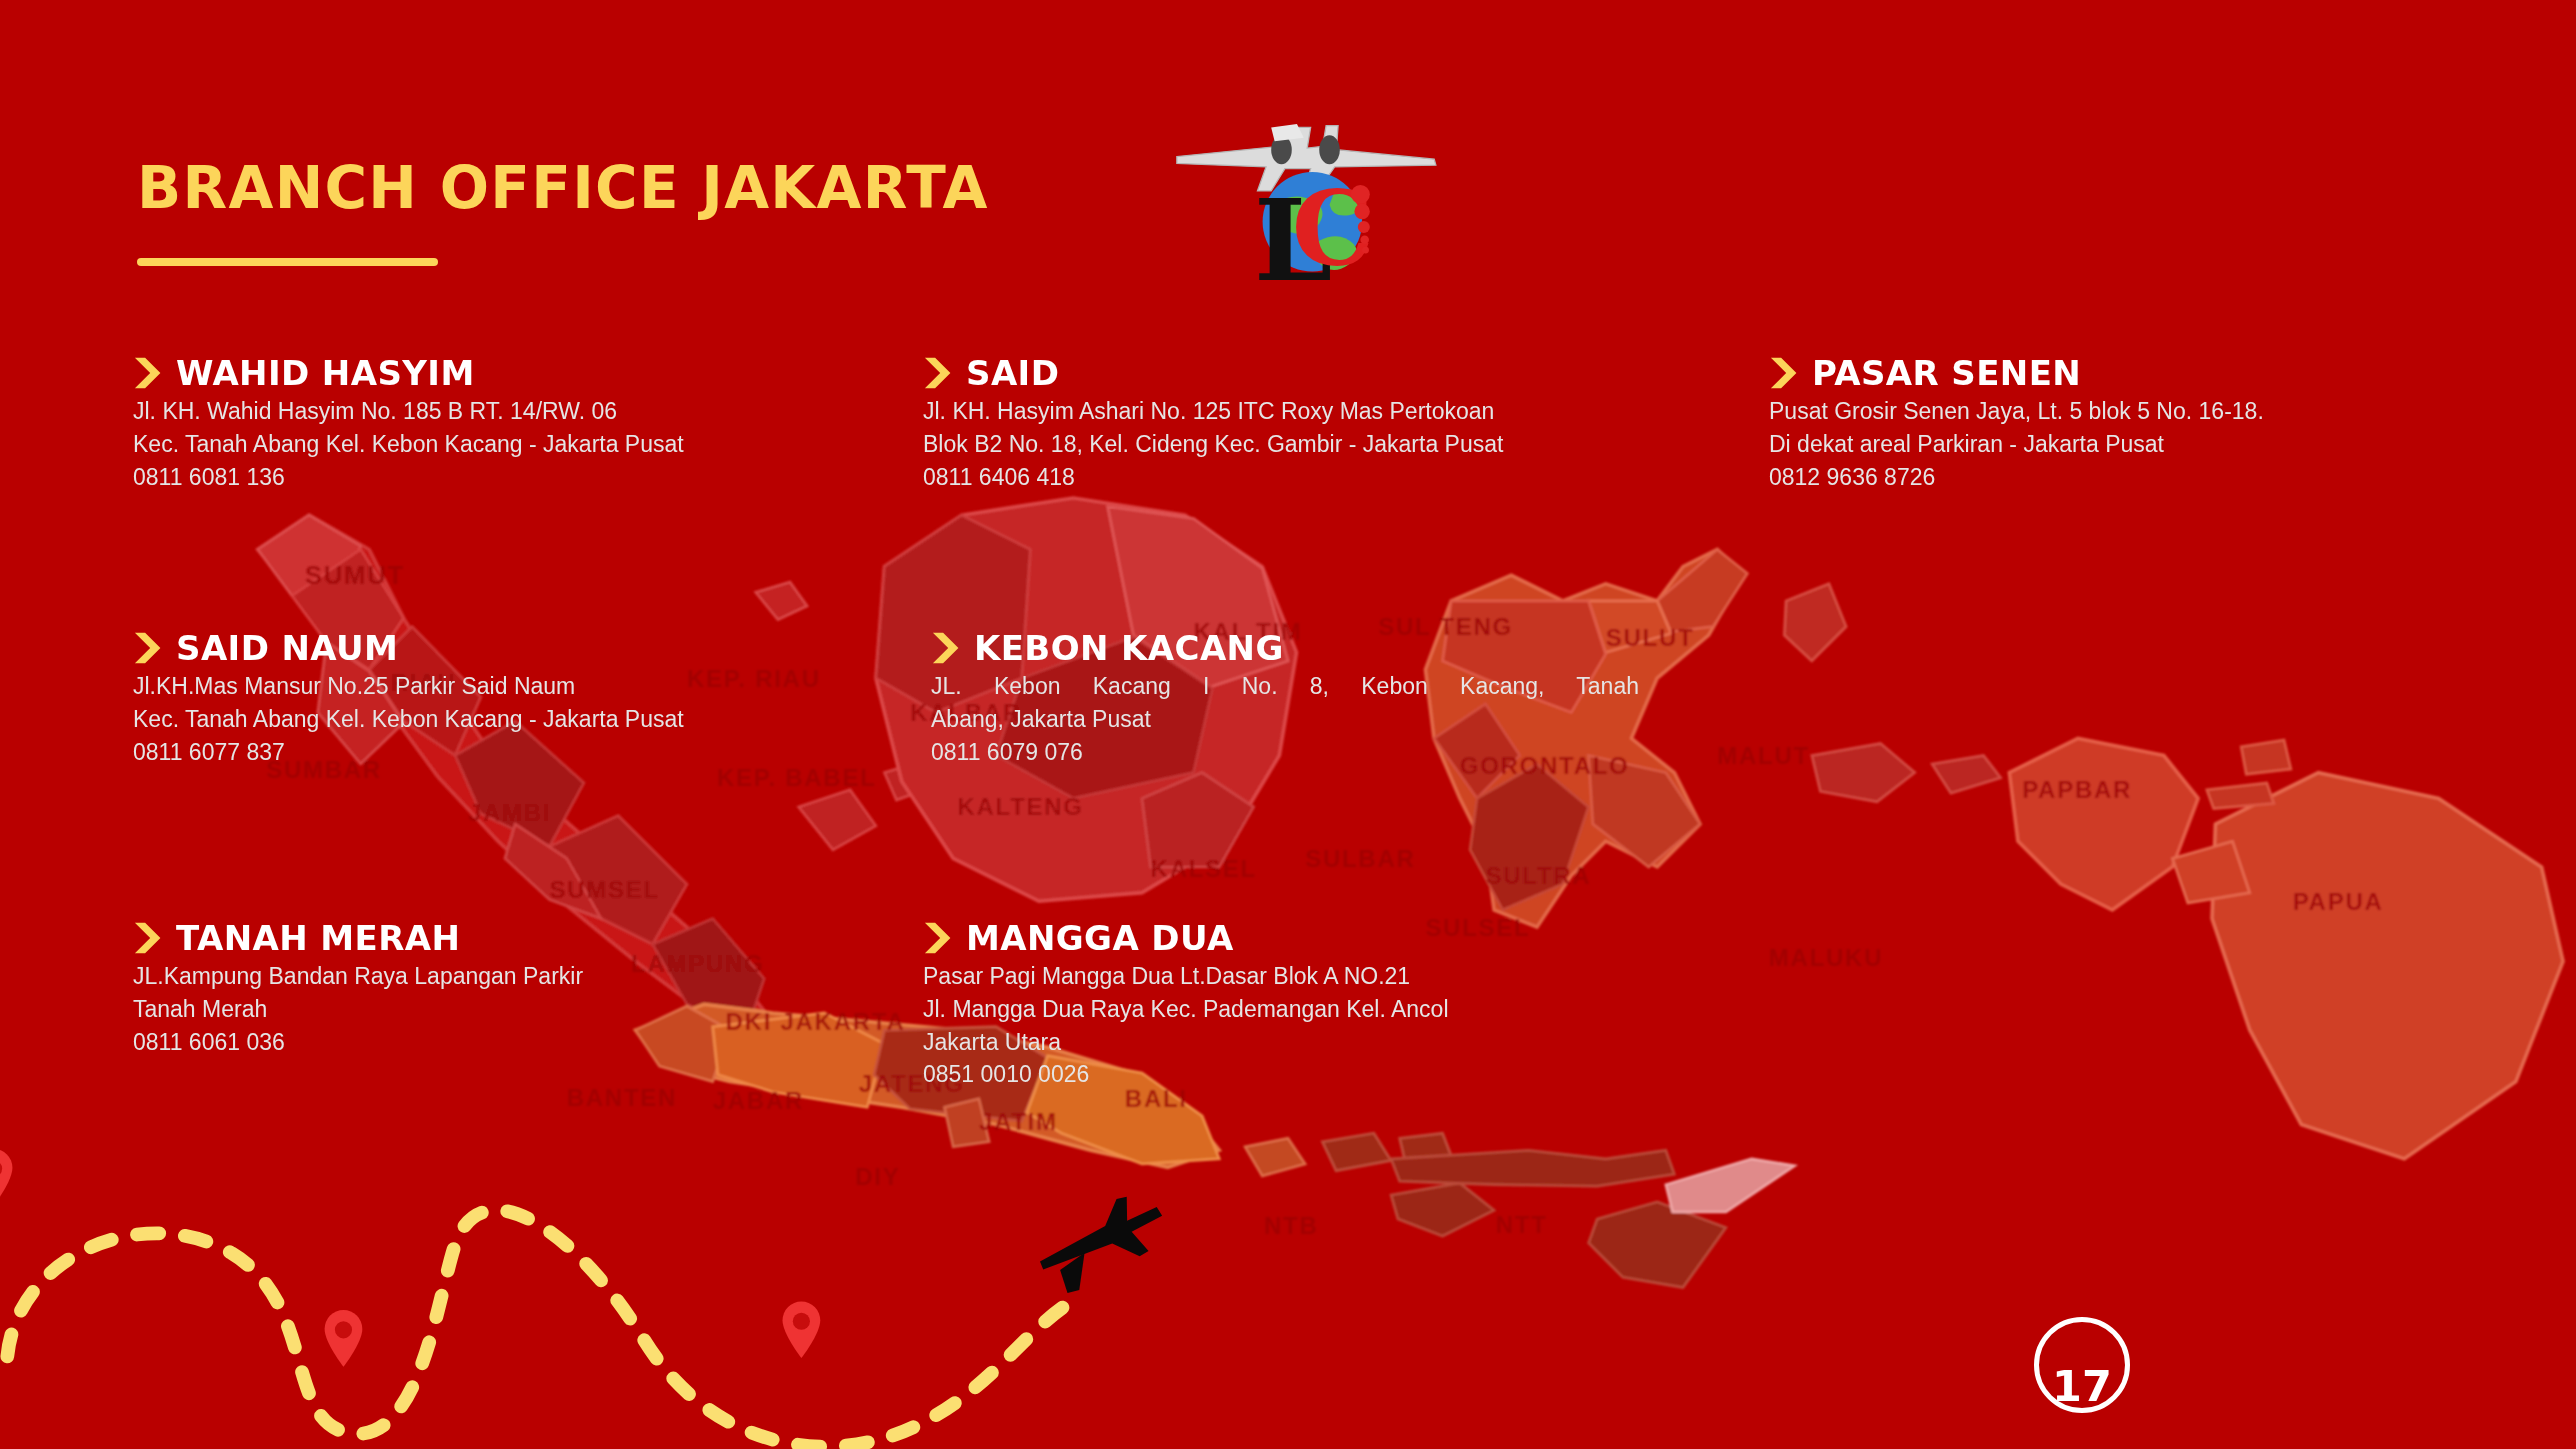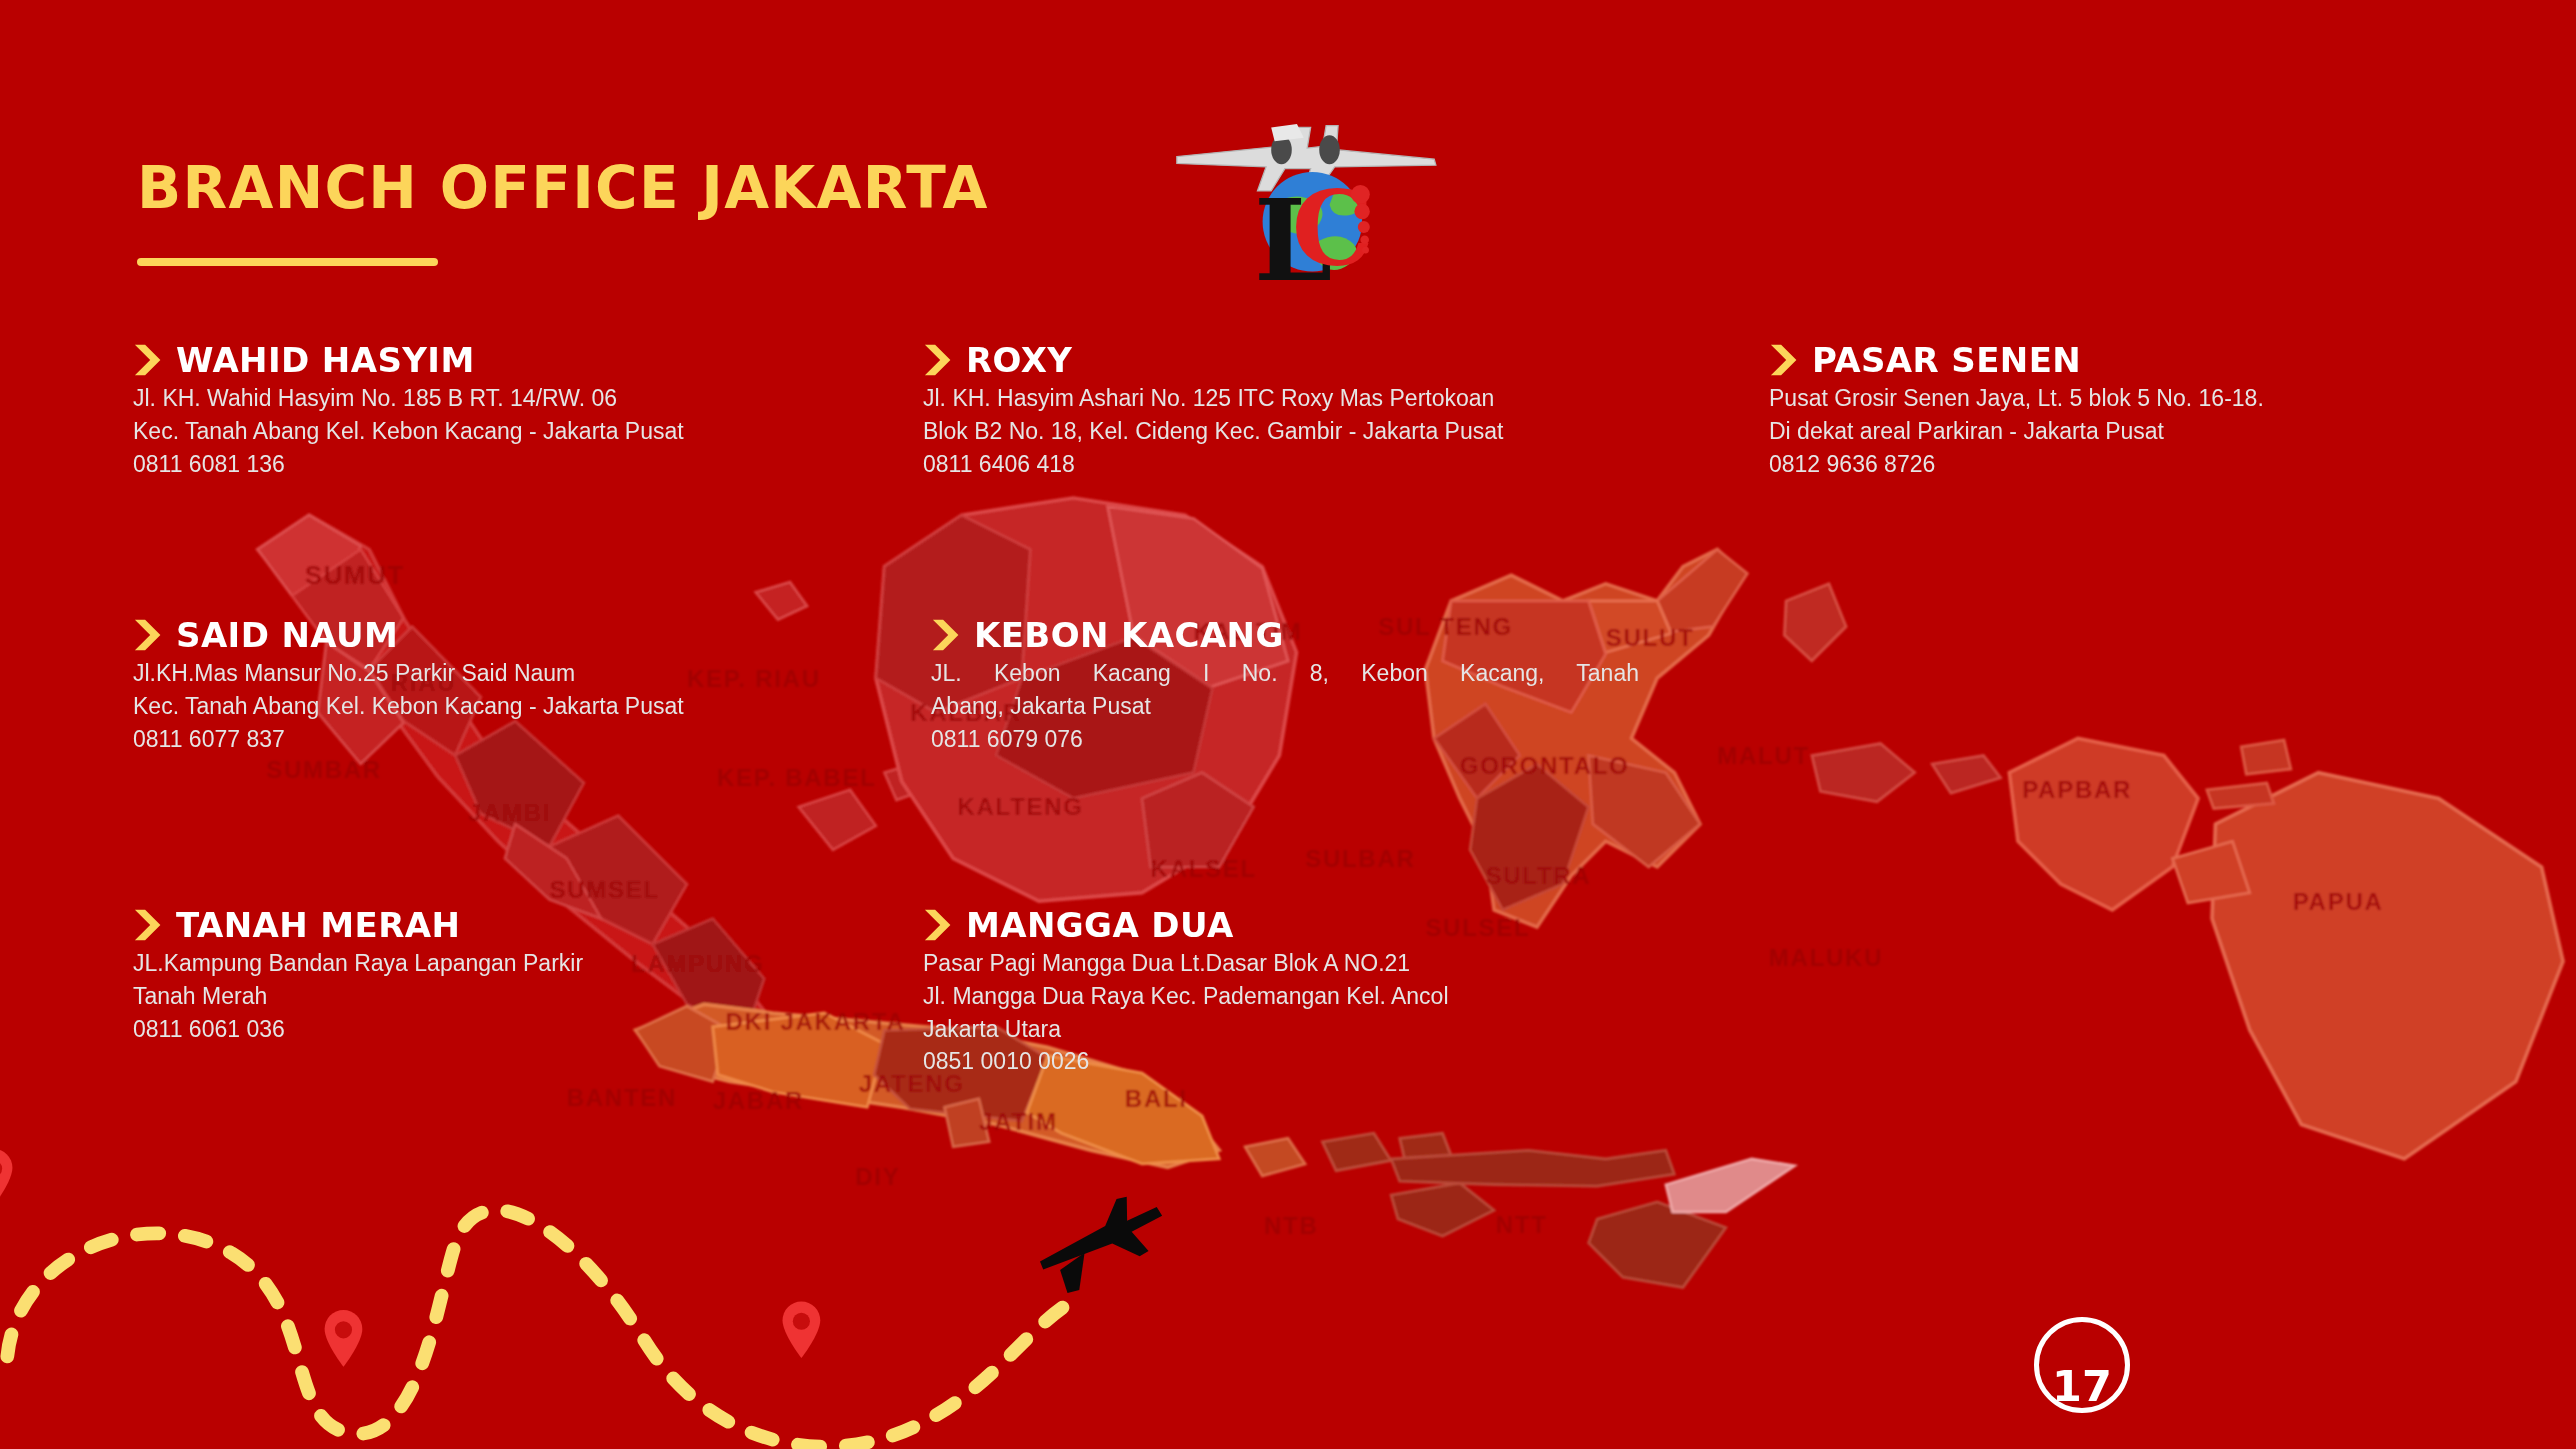--- a/index.html
+++ b/index.html
@@ -31,21 +31,21 @@
   .title-underline {
     margin-top:41px; width:301px; height:7.7px;
     background:#fcd55a; border-radius:4.3px;
   }
 
   
   .logo { position:absolute; left:1151px; top:112px; width:309px; height:193px; }
   .logo svg { width:100%; height:100%; display:block; }
 
   
-  .branches { position:absolute; left:133px; top:343px; width:2370px; }
+  .branches { position:absolute; left:133px; top:356px; width:2370px; }
   .brow { display:flex; }
   .bcol { width:790px; padding-right:26px; }
   .bcol.c2 { width:846px; }
   .bcol.c3 { width:734px; }
 
   .bhead { display:flex; align-items:center; gap:12px; margin-bottom:5.2px; }
   .chev { width:31px; height:34px; flex:0 0 auto; }
   .bname {
     font-size:34px; font-weight:800; color:#ffffff;
     letter-spacing:0.4px; line-height:1;
@@ -220,21 +220,21 @@
           <span class="ln">Jl. KH. Wahid Hasyim No. 185 B RT. 14/RW. 06</span>
           <span class="ln">Kec. Tanah Abang Kel. Kebon Kacang - Jakarta Pusat</span>
           <span class="ln">0811 6081 136</span>
         </div>
       </div>
       <div class="bcol c2">
         <div class="bhead">
           <svg class="chev" viewBox="0 0 36 40">
               <path d="M2 2 L20 20 L2 38 L14 38 L32 20 L14 2 Z" fill="#fcd55a"></path>
             </svg>
-          <span class="bname">ROXY</span>
+          <span class="bname">SAID</span>
         </div>
         <div class="baddr">
           <span class="ln">Jl. KH. Hasyim Ashari No. 125 ITC Roxy Mas Pertokoan</span>
           <span class="ln">Blok B2 No. 18, Kel. Cideng Kec. Gambir - Jakarta Pusat</span>
           <span class="ln">0811 6406 418</span>
         </div>
       </div>
       <div class="bcol c3">
         <div class="bhead">
           <svg class="chev" viewBox="0 0 36 40">

